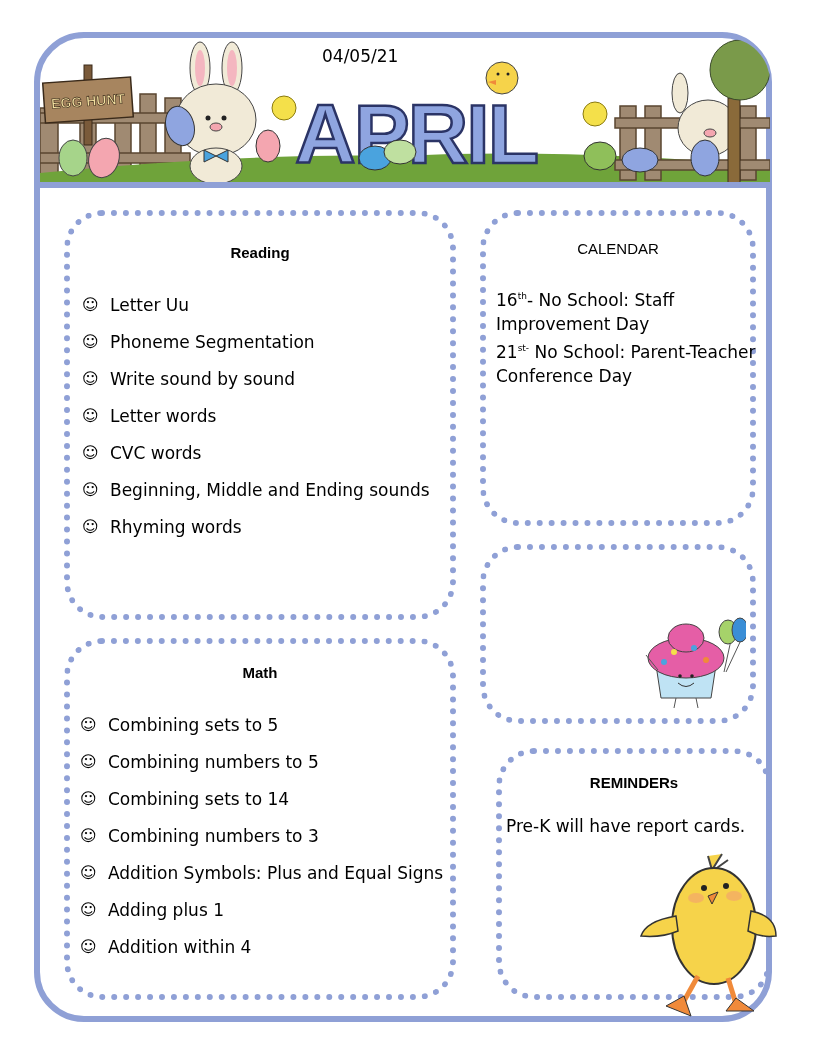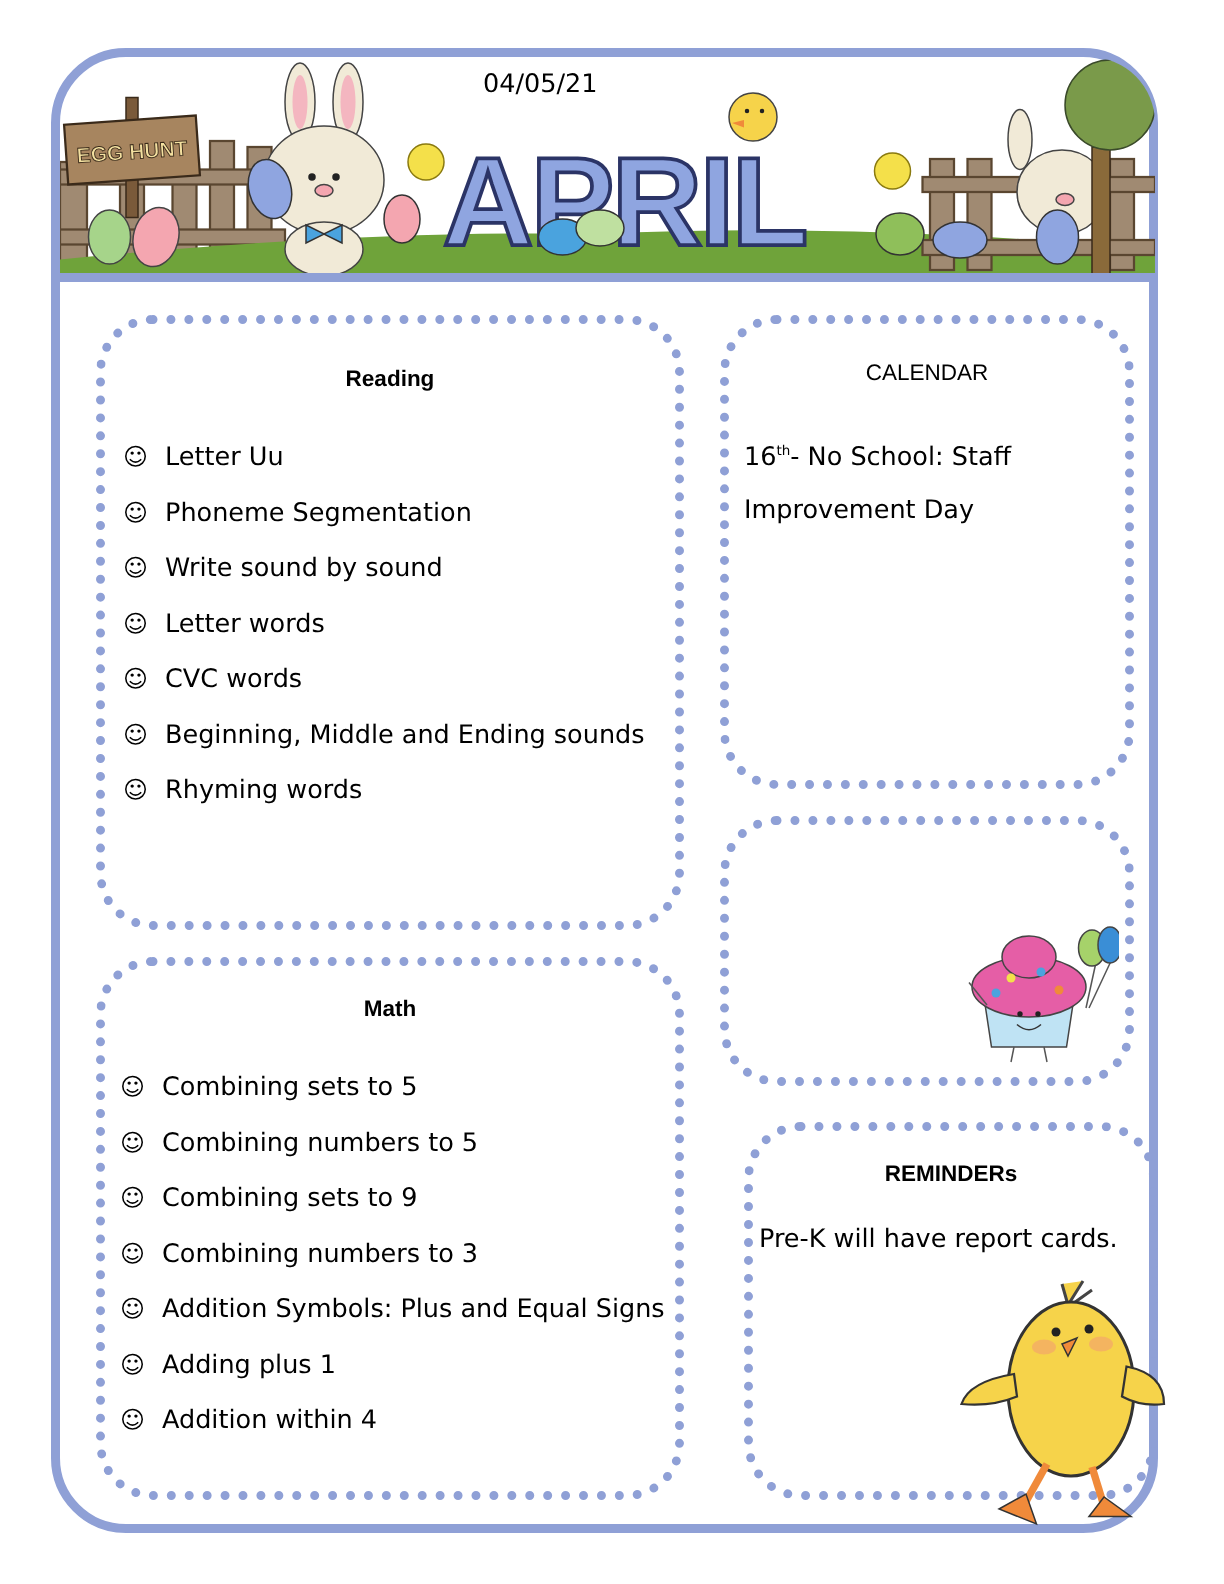--- a/index.html
+++ b/index.html
@@ -6,21 +6,21 @@
   body { width:816px; height:1056px; position:relative; overflow:hidden; font-family:"DejaVu Sans", sans-serif; color:#000; }
   .frame { position:absolute; left:34px; top:32px; width:738px; height:990px; border:6px solid #8fa0d6; border-radius:50px; box-sizing:border-box; }
   .banner { position:absolute; left:40px; top:38px; width:730px; height:150px; overflow:hidden; border-top-left-radius:44px; border-top-right-radius:44px; }
   .banner-bottom { position:absolute; left:40px; top:182px; width:730px; height:6px; background:#8fa0d6; }
   .date { position:absolute; left:322px; top:46px; font-size:17px; font-family:"DejaVu Sans", sans-serif; }
   .box { position:absolute; border:6px dotted #8fa0d6; border-radius:38px; box-sizing:border-box; }
   .box-title { position:absolute; left:0; right:0; text-align:center; font-family:"Liberation Sans", sans-serif; font-weight:bold; font-size:15px; }
   .list { position:absolute; list-style:none; margin:0; padding:0; font-family:"DejaVu Sans", sans-serif; font-size:17px; }
   .list li { height:37px; display:flex; align-items:center; }
   .smiley { width:28px; font-size:16px; display:inline-block; }
-  .cal-text { position:absolute; left:10px; top:68px; width:260px; font-size:17px; line-height:35px; font-family:"DejaVu Sans", sans-serif; }
+  .cal-text { position:absolute; left:10px; top:68px; width:260px; font-size:17px; line-height:24px; font-family:"DejaVu Sans", sans-serif; }
   .cal-title { font-family:Liberation Sans, sans-serif; font-weight:normal; font-size:15px; }
   sup { font-size:9px; vertical-align:7px; }
 </style>
 </head>
 <body>
 
 <div class="frame"></div>
 
 <div class="banner">
   <svg width="730" height="150" viewBox="0 0 730 150">
@@ -139,21 +139,21 @@
     <li>
         <span class="smiley">☺</span>
         <span>Combining sets to 5</span>
       </li>
     <li>
         <span class="smiley">☺</span>
         <span>Combining numbers to 5</span>
       </li>
     <li>
         <span class="smiley">☺</span>
-        <span>Combining sets to 9</span>
+        <span>Combining sets to 14</span>
       </li>
     <li>
         <span class="smiley">☺</span>
         <span>Combining numbers to 3</span>
       </li>
     <li>
         <span class="smiley">☺</span>
         <span>Addition Symbols: Plus and Equal Signs</span>
       </li>
     <li>
@@ -164,20 +164,21 @@
         <span class="smiley">☺</span>
         <span>Addition within 4</span>
       </li>
   </ul>
 </div>
 
 <div class="box" style="left:480px; top:210px; width:276px; height:316px;">
   <div class="box-title cal-title" style="top:24px;">CALENDAR</div>
   <div class="cal-text">
     <div><span>16</span><sup>th</sup><span>- No School: Staff Improvement Day</span></div>
+    <div><span>21</span><sup>st-</sup><span> No School: Parent-Teacher Conference Day</span></div>
   </div>
 </div>
 
 <div class="box" style="left:480px; top:544px; width:276px; height:180px;">
   <svg style="position:absolute; left:150px; top:60px;" width="110" height="100" viewBox="0 0 110 100">
     <line x1="95" y1="30" x2="88" y2="62" stroke="#555"></line>
     <line x1="105" y1="30" x2="90" y2="62" stroke="#555"></line>
     <ellipse cx="92" cy="22" rx="9" ry="12" fill="#a6d26a" stroke="#444"></ellipse>
     <ellipse cx="104" cy="20" rx="8" ry="12" fill="#3a8ed6" stroke="#444"></ellipse>
     <path d="M20 55 L80 55 L75 88 L25 88 Z" fill="#bfe3f4" stroke="#444"></path>

